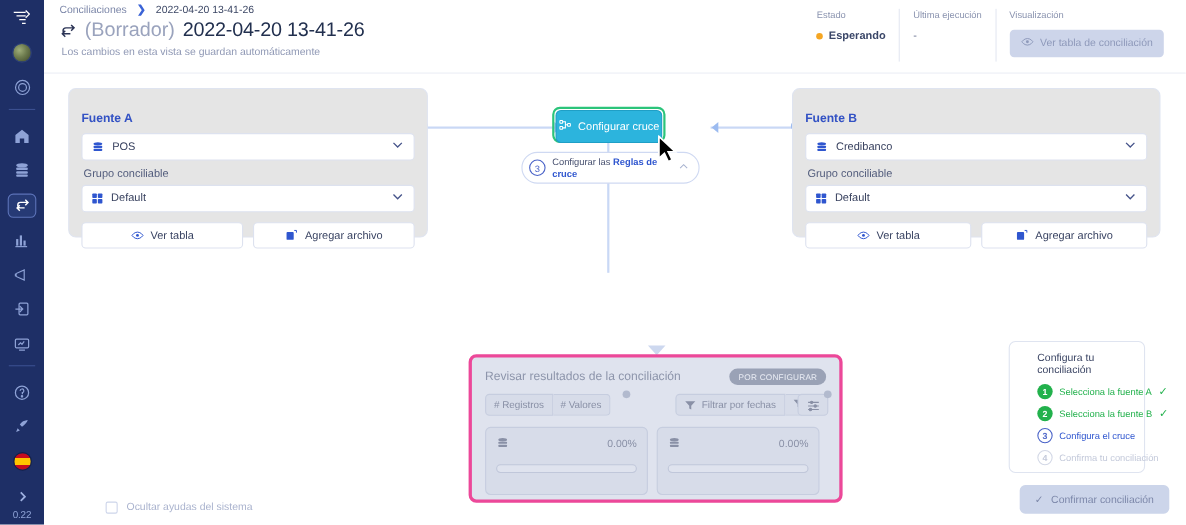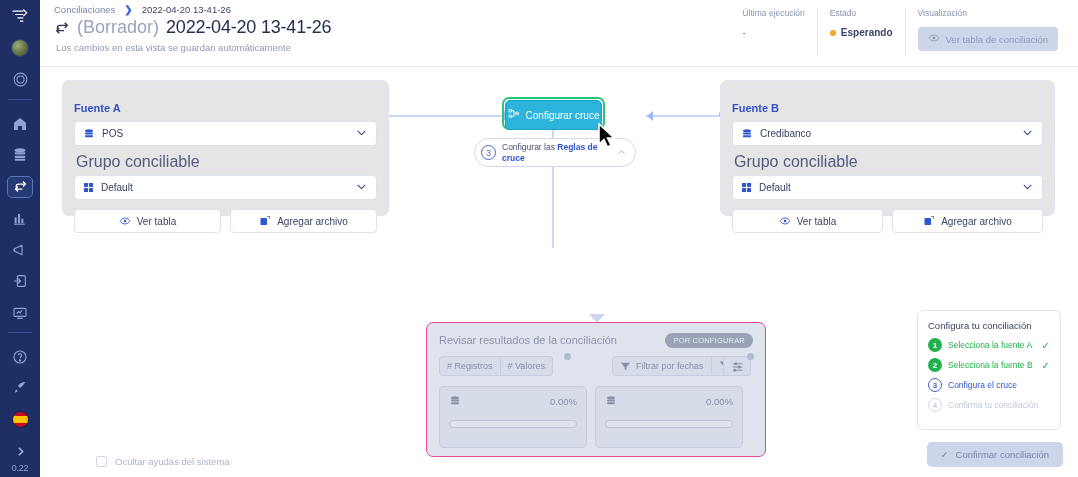--- a/index.html
+++ b/index.html
@@ -80,21 +80,21 @@
     position:absolute; background:#e5e5e5; border:1px solid #dfe4f0; border-radius:7px;
     padding:21px 11px 11px 11px;
   }
   .src-title { font-size:11px; color:#3352c4; font-weight:bold; margin-bottom:7px; }
   .field {
     height:25px; border:1px solid #dde2ef; border-radius:4px; background:#fff;
     display:flex; align-items:center; padding:0 8px; gap:7px;
   }
   .field .f-text { font-size:10px; color:#37405e; flex:1 1 auto; }
   .chev { color:#45538a; }
-  .sub-label { font-size:16px; color:#525c7c; margin:7px 0 4px 2px; }
+  .sub-label { font-size:10px; color:#525c7c; margin:7px 0 4px 2px; }
   .btn-row { display:flex; gap:9px; margin-top:9px; }
   .flat-btn {
     flex:1 1 0; height:24px; border:1px solid #dde2ef; border-radius:4px; background:#fff;
     display:flex; align-items:center; justify-content:center; gap:6px;
     font-size:10px; color:#3a4463;
   }
   .ic-db { color:#2f56cf; display:flex; }
   .ic-grp { color:#2f56cf; display:flex; }
 
   
@@ -129,21 +129,21 @@
   #tooltip-3-text { font-size:8.5px; color:#47506f; line-height:10.5px; flex:1 1 auto; }
   #tooltip-3-text b { color:#2f56cf; }
   #tooltip-3-chev { color:#a7b2cf; }
 
   
   #cursor { position:absolute; left:597px; top:123px; z-index:40; }
 
   
   #results-panel {
     position:absolute; left:386px; top:255px; width:340px; height:135px;
-    background:#dfe3ee; border:1px solid #ec4899; border-radius:7px; padding:11px 12px;
+    background:#dfe3ee; border:3px solid #ec4899; border-radius:7px; padding:11px 12px;
   }
   #results-tip {
     position:absolute; left:549px; top:247px;
     width:0;height:0; border-left:8px solid transparent; border-right:8px solid transparent;
     border-top:9px solid #cdd8ef;
   }
   #results-title { font-size:11px; color:#8d95ab; }
   #results-badge {
     position:absolute; right:12px; top:10px;
     background:#9aa2b6; color:#e9ecf4; border-radius:9px;
@@ -163,22 +163,22 @@
     position:absolute; width:148px; height:62px;
     background:#d7dce9; border:1px solid #c6cddf; border-radius:5px; padding:8px 9px;
   }
   .res-top { display:flex; align-items:center; justify-content:space-between; }
   .res-pct { font-size:9.5px; color:#8990a6; }
   .res-bar { margin-top:13px; height:8px; border:1px solid #c0c7da; border-radius:5px; background:#dfe3ee; }
   .ic-gray { color:#8990a6; display:flex; }
 
   
   #helper-panel {
-    position:absolute; left:917px; top:310px; width:144px; height:120px;
-    background:#ffffff; border:1px solid #dfe4f0; border-radius:6px; padding:9px 10px;
+    position:absolute; left:917px; top:310px; width:124px; height:120px;
+    background:#ffffff; border:1px solid #dfe4f0; border-radius:6px; padding:9px 25px;
   }
   #helper-title { font-size:9.5px; color:#3a4463; margin-bottom:7px; }
   .helper-row { display:flex; align-items:center; gap:6px; margin-bottom:6px; }
   .h-num {
     width:14px;height:14px;border-radius:50%;
     display:flex;align-items:center;justify-content:center;
     font-size:8px; font-weight:bold; flex:0 0 auto;
   }
   .h-num.done { background:#22b14c; color:#fff; }
   .h-num.current { border:1px solid #4a63c8; color:#4a63c8; }
@@ -307,29 +307,29 @@
           <path d="M16 4l4 4-4 4M20 8H9a4 4 0 0 0 0 8M8 20l-4-4 4-4M4 16h11"></path>
         </svg>
       </span>
       <span id="title-draft">(Borrador)</span>
       <span id="title-name">2022-04-20 13-41-26</span>
     </div>
     <div id="subtitle">Los cambios en esta vista se guardan automáticamente</div>
 
     <div id="topbar-right">
       <div class="tb-col">
-        <span class="tb-label">Última ejecución</span>
-        <span id="ultima-value">-</span>
-      </div>
-      <div class="tb-col">
         <span class="tb-label">Estado</span>
         <span id="estado-value">
           <span class="dot-amber"></span>
           <span>Esperando</span>
         </span>
+      </div>
+      <div class="tb-col">
+        <span class="tb-label">Última ejecución</span>
+        <span id="ultima-value">-</span>
       </div>
       <div class="tb-col">
         <span class="tb-label">Visualización</span>
         <span id="ver-tabla-conciliacion">
           <span>
             <svg width="12" height="12" viewBox="0 0 24 24" fill="none" stroke="currentColor" stroke-width="1.8">
               <path d="M2 12s3.8-6 10-6 10 6 10 6-3.8 6-10 6-10-6-10-6z"></path>
                 <circle cx="12" cy="12" r="2.6" fill="currentColor" stroke="none"></circle>
             </svg>
           </span>

